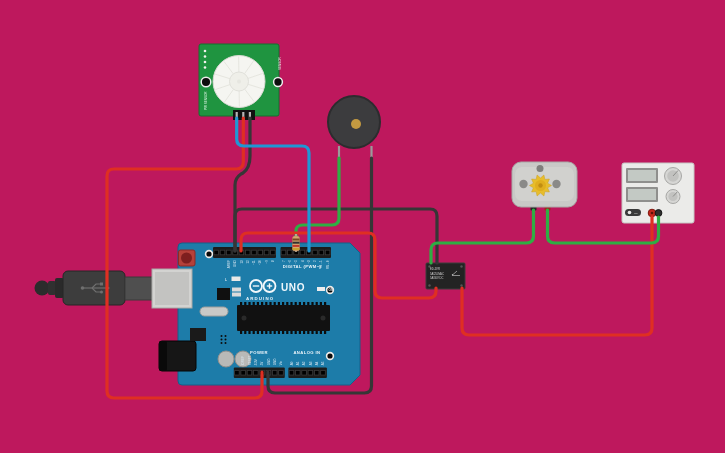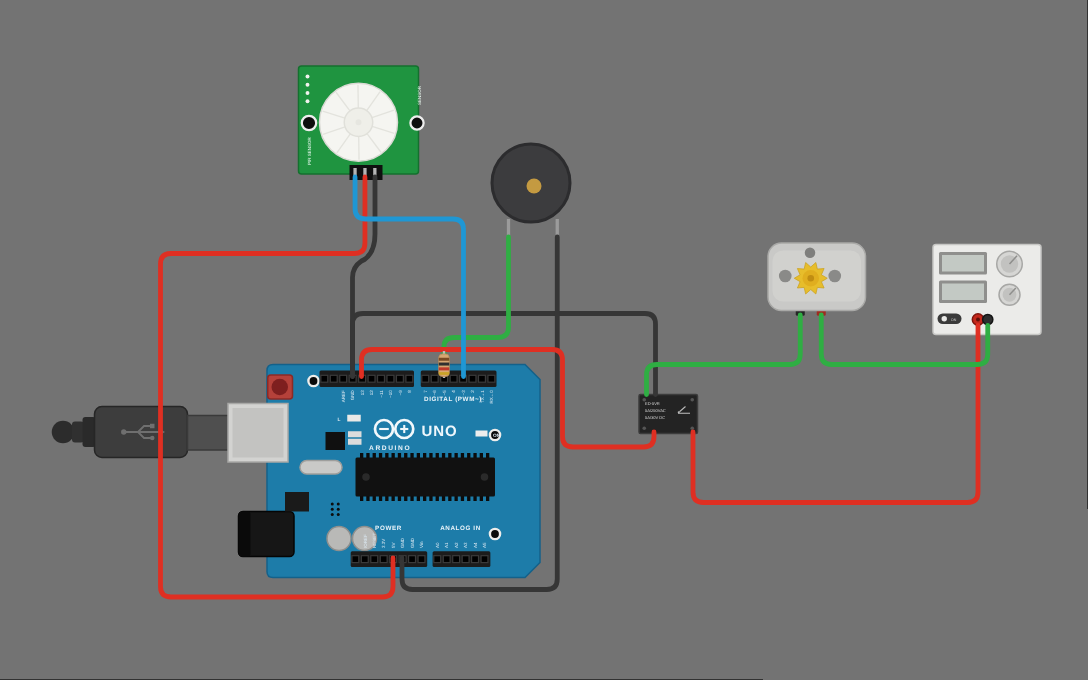--- a/index.html
+++ b/index.html
@@ -1,16 +1,16 @@
 <!DOCTYPE html>
 <html><head>
 <meta charset="utf-8">
 <style>
   html,body{margin:0;padding:0;background:#000;}
-  #stage{position:relative;width:725px;height:453px;background:#737373;overflow:hidden;text-align:right;}
+  #stage{position:relative;width:725px;height:453px;background:#be185d;overflow:hidden;text-align:right;}
   svg{position:absolute;left:0;top:0;}
   svg text{font-family:"Liberation Sans",sans-serif;fill:#e6f1f7;}
   .t-pin{font-size:3px;fill:#dce9f2;}
   .t-sect{font-size:4.2px;font-weight:bold;fill:#eaf4fa;letter-spacing:.4px;}
   .t-uno{font-size:10px;font-weight:bold;fill:#eef7fc;letter-spacing:.6px;}
   .t-brand{font-size:4.4px;font-weight:bold;fill:#eaf4fa;letter-spacing:1.1px;}
   .t-led{font-size:3.2px;font-weight:bold;fill:#dce9f2;}
   .t-relay{font-size:2.7px;fill:#d8d8d8;}
   .t-pcb{font-size:3px;fill:#eafaf0;}
   .t-psu{font-size:2.4px;fill:#cfcfcd;}

